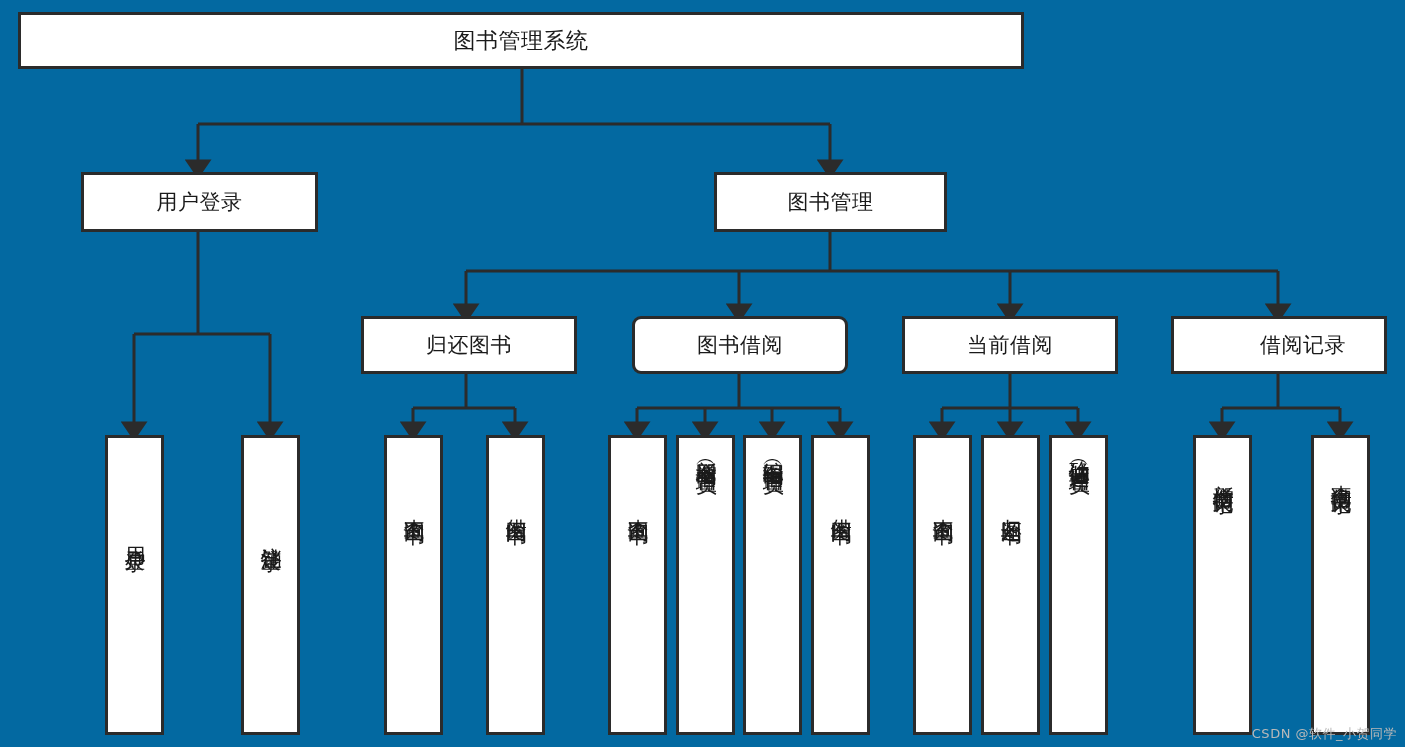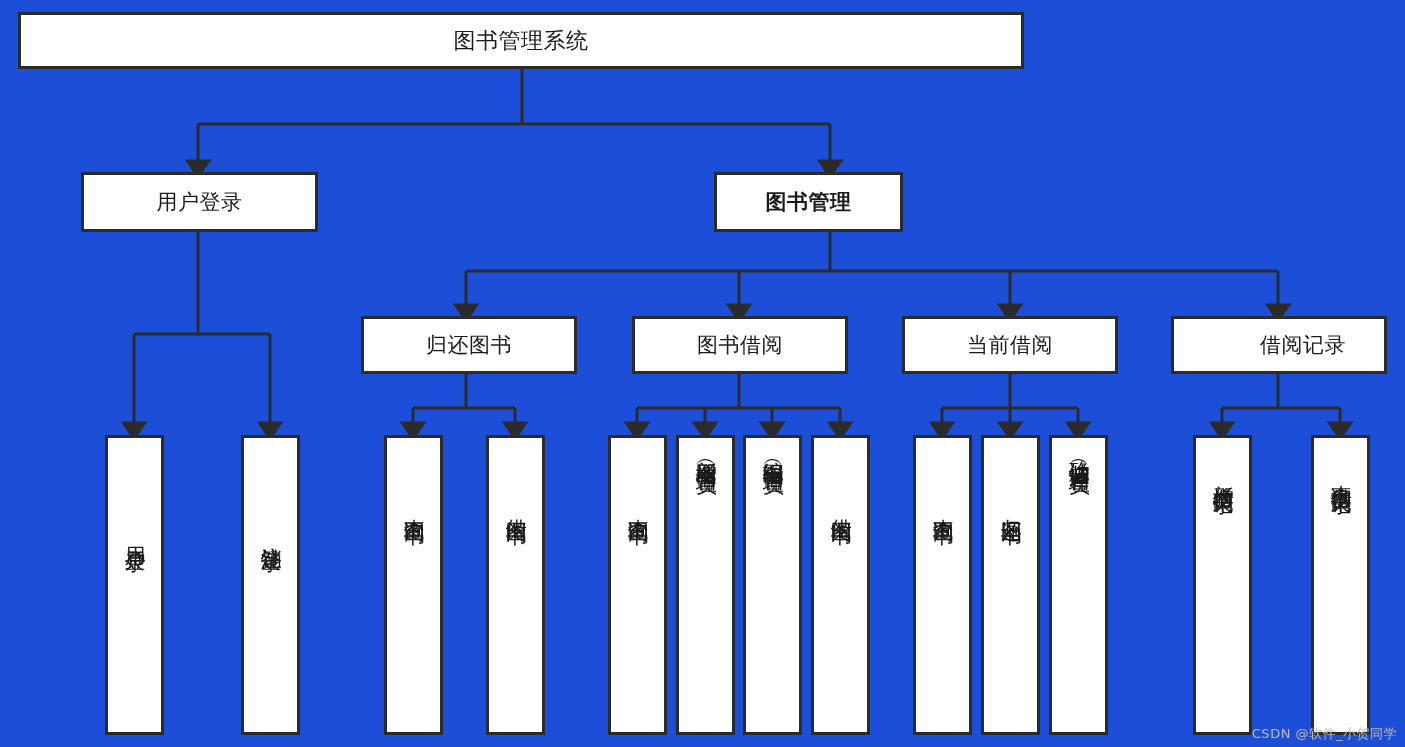--- a/index.html
+++ b/index.html
@@ -7,21 +7,21 @@
     padding: 0;
     background: #ffffff;
   }
   body {
     font-family: "DejaVu Sans", "Liberation Sans", sans-serif;
   }
   #canvas {
     position: relative;
     width: 1405px;
     height: 747px;
-    background: #1d4ed8;
+    background: #0369a1;
     overflow: hidden;
   }
   #edges {
     position: absolute;
     left: 0;
     top: 0;
     width: 1405px;
     height: 747px;
   }
   .node {
@@ -125,29 +125,29 @@
   </svg>
 
   <div class="node root" style="left:18px; top:12px; width:1006px; height:57px;">
     <span class="label">图书管理系统</span>
   </div>
 
   <div class="node" style="left:81px; top:172px; width:237px; height:60px;">
     <span class="label">用户登录</span>
   </div>
 
-  <div class="node" style="left:714px; top:172px; width:189px; height:60px;font-weight:bold;">
+  <div class="node" style="left:714px; top:172px; width:233px; height:60px;">
     <span class="label">图书管理</span>
   </div>
 
   <div class="node" style="left:361px; top:316px; width:216px; height:58px;">
     <span class="label">归还图书</span>
   </div>
 
-  <div class="node" style="left:632px; top:316px; width:216px; height:58px;">
+  <div class="node" style="left:632px; top:316px; width:216px; height:58px;border-radius:9px;">
     <span class="label">图书借阅</span>
   </div>
 
   <div class="node" style="left:902px; top:316px; width:216px; height:58px;">
     <span class="label">当前借阅</span>
   </div>
 
   <div class="node" style="left:1171px; top:316px; width:216px; height:58px;padding-left:48px;">
     <span class="label">借阅记录</span>
   </div>

